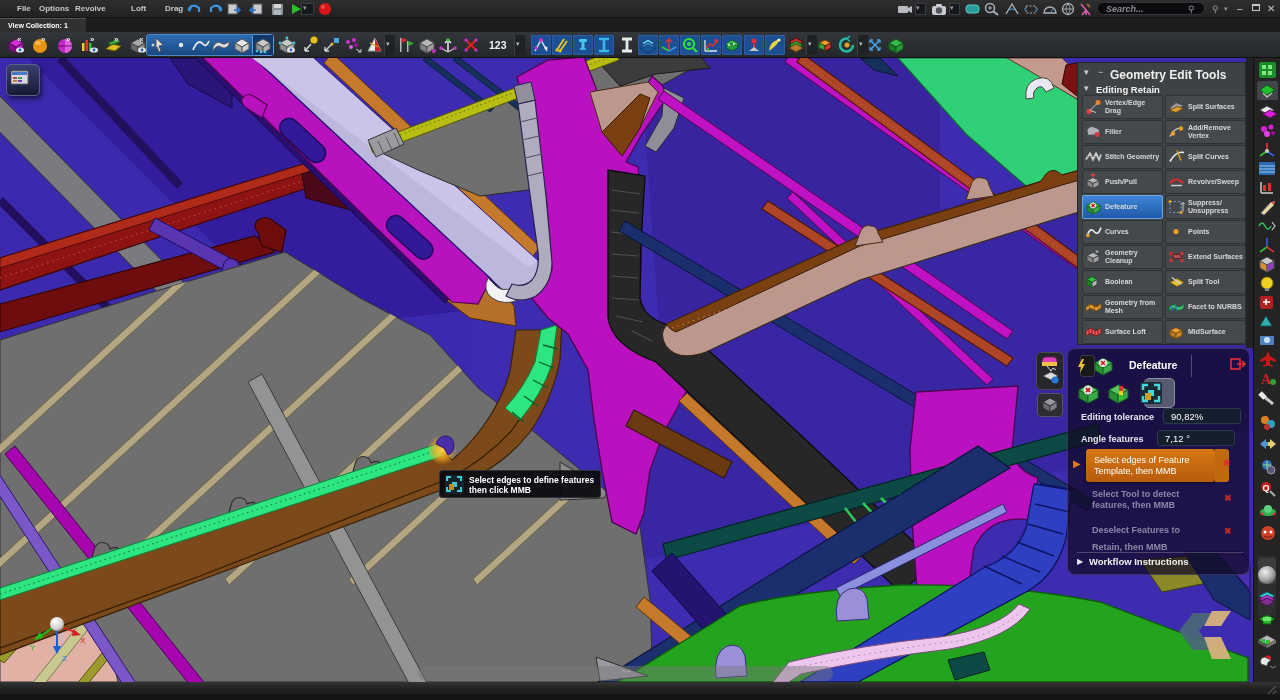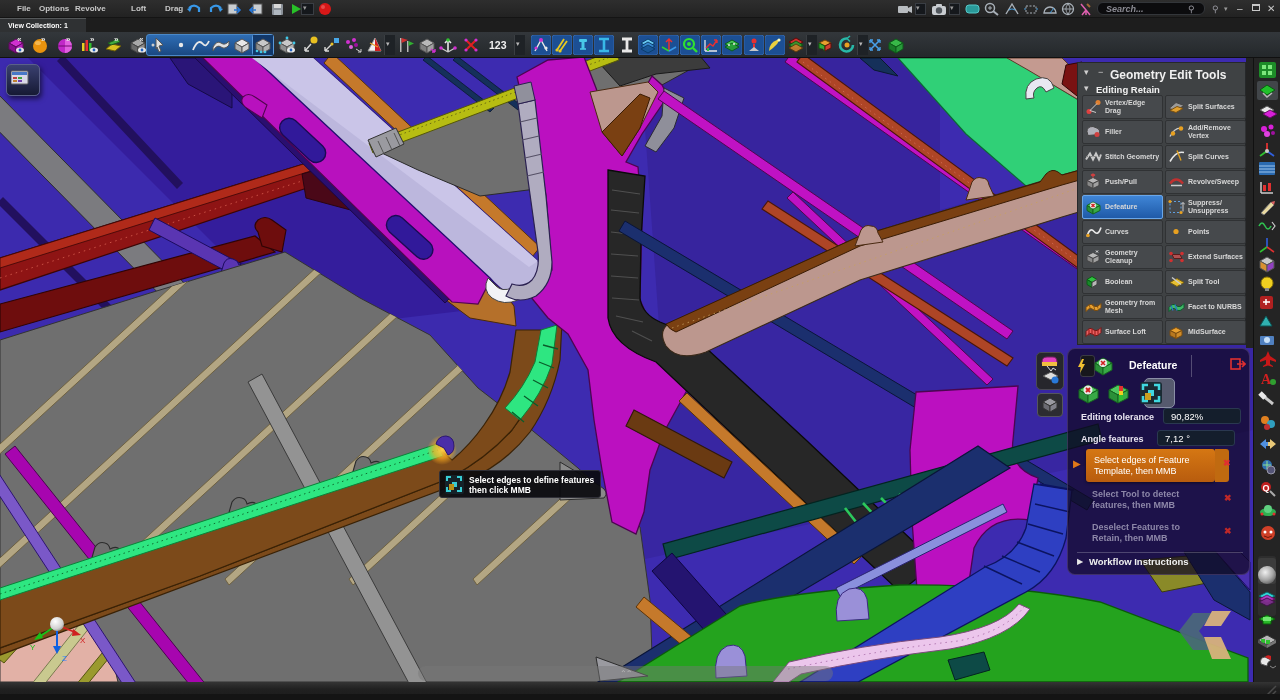--- a/index.html
+++ b/index.html
@@ -870,21 +870,21 @@
  <div style="position:absolute;left:95px;top:59px;width:78px;height:16px;background:#141e2c;border:1px solid #2a3850;border-radius:3px;color:#fff;font-size:9.5px;padding:2px 0 0 7px">90,82%</div>
  <div style="position:absolute;left:13px;top:85px;font-size:9px;font-weight:bold;color:#e8e4f0">Angle features</div>
  <div style="position:absolute;left:89px;top:81px;width:78px;height:16px;background:#141e2c;border:1px solid #2a3850;border-radius:3px;color:#fff;font-size:9.5px;padding:2px 0 0 7px">7,12 °</div>
  <div style="position:absolute;left:5px;top:109px;color:#e07818;font-size:10px">▶</div>
  <div style="position:absolute;left:18px;top:100px;width:129px;height:33px;background:linear-gradient(#d57713,#b85c0e);border-radius:3px;box-shadow:0 1px 3px rgba(0,0,0,.5)"></div>
  <div style="position:absolute;left:26px;top:106px;width:120px;font-size:9px;font-weight:normal;color:#fff;line-height:11px">Select edges of Feature Template, then MMB</div>
  <div style="position:absolute;left:147px;top:100px;width:14px;height:33px;background:#c06a10;border-radius:0 3px 3px 0"></div>
  <div class="redx" style="left:155px;top:109px;color:#e03030">✖</div>
  <div style="position:absolute;left:24px;top:140px;width:120px;font-size:9px;font-weight:bold;color:#8d87a8;line-height:11px">Select Tool to detect features, then MMB</div>
  <div class="redx" style="left:156px;top:144px">✖</div>
- <div style="position:absolute;left:24px;top:173px;width:120px;font-size:9px;font-weight:bold;color:#8d87a8;line-height:11px">Deselect Features to Retain, then MMB</div>
+ <div style="position:absolute;left:24px;top:173px;width:120px;font-size:9px;font-weight:bold;color:#8d87a8;line-height:17px">Deselect Features to Retain, then MMB</div>
  <div class="redx" style="left:156px;top:177px">✖</div>
  <div style="position:absolute;left:9px;top:203px;width:166px;height:1px;background:rgba(255,255,255,0.22)"></div>
  <div style="position:absolute;left:9px;top:208px;font-size:8px;color:#e8e8e8">▶</div>
  <div style="position:absolute;left:21px;top:207px;font-size:9.5px;font-weight:bold;color:#f0f0f0">Workflow Instructions</div>
 </div>
 <div id="tooltip">
  <svg class="abs" style="left:5px;top:4px" width="19" height="19" xmlns="http://www.w3.org/2000/svg">
       <rect x="0" y="0" width="19" height="19" rx="2" fill="#152229"></rect>
       <path d="M2,6 L2,2 L6,2 M12,2 L16,2 L16,6 M16,12 L16,16 L12,16 M6,16 L2,16 L2,12" stroke="#38ccd4" stroke-width="2" fill="none"></path>
       <rect x="7" y="7" width="5" height="5" fill="#38ccd4"></rect>

